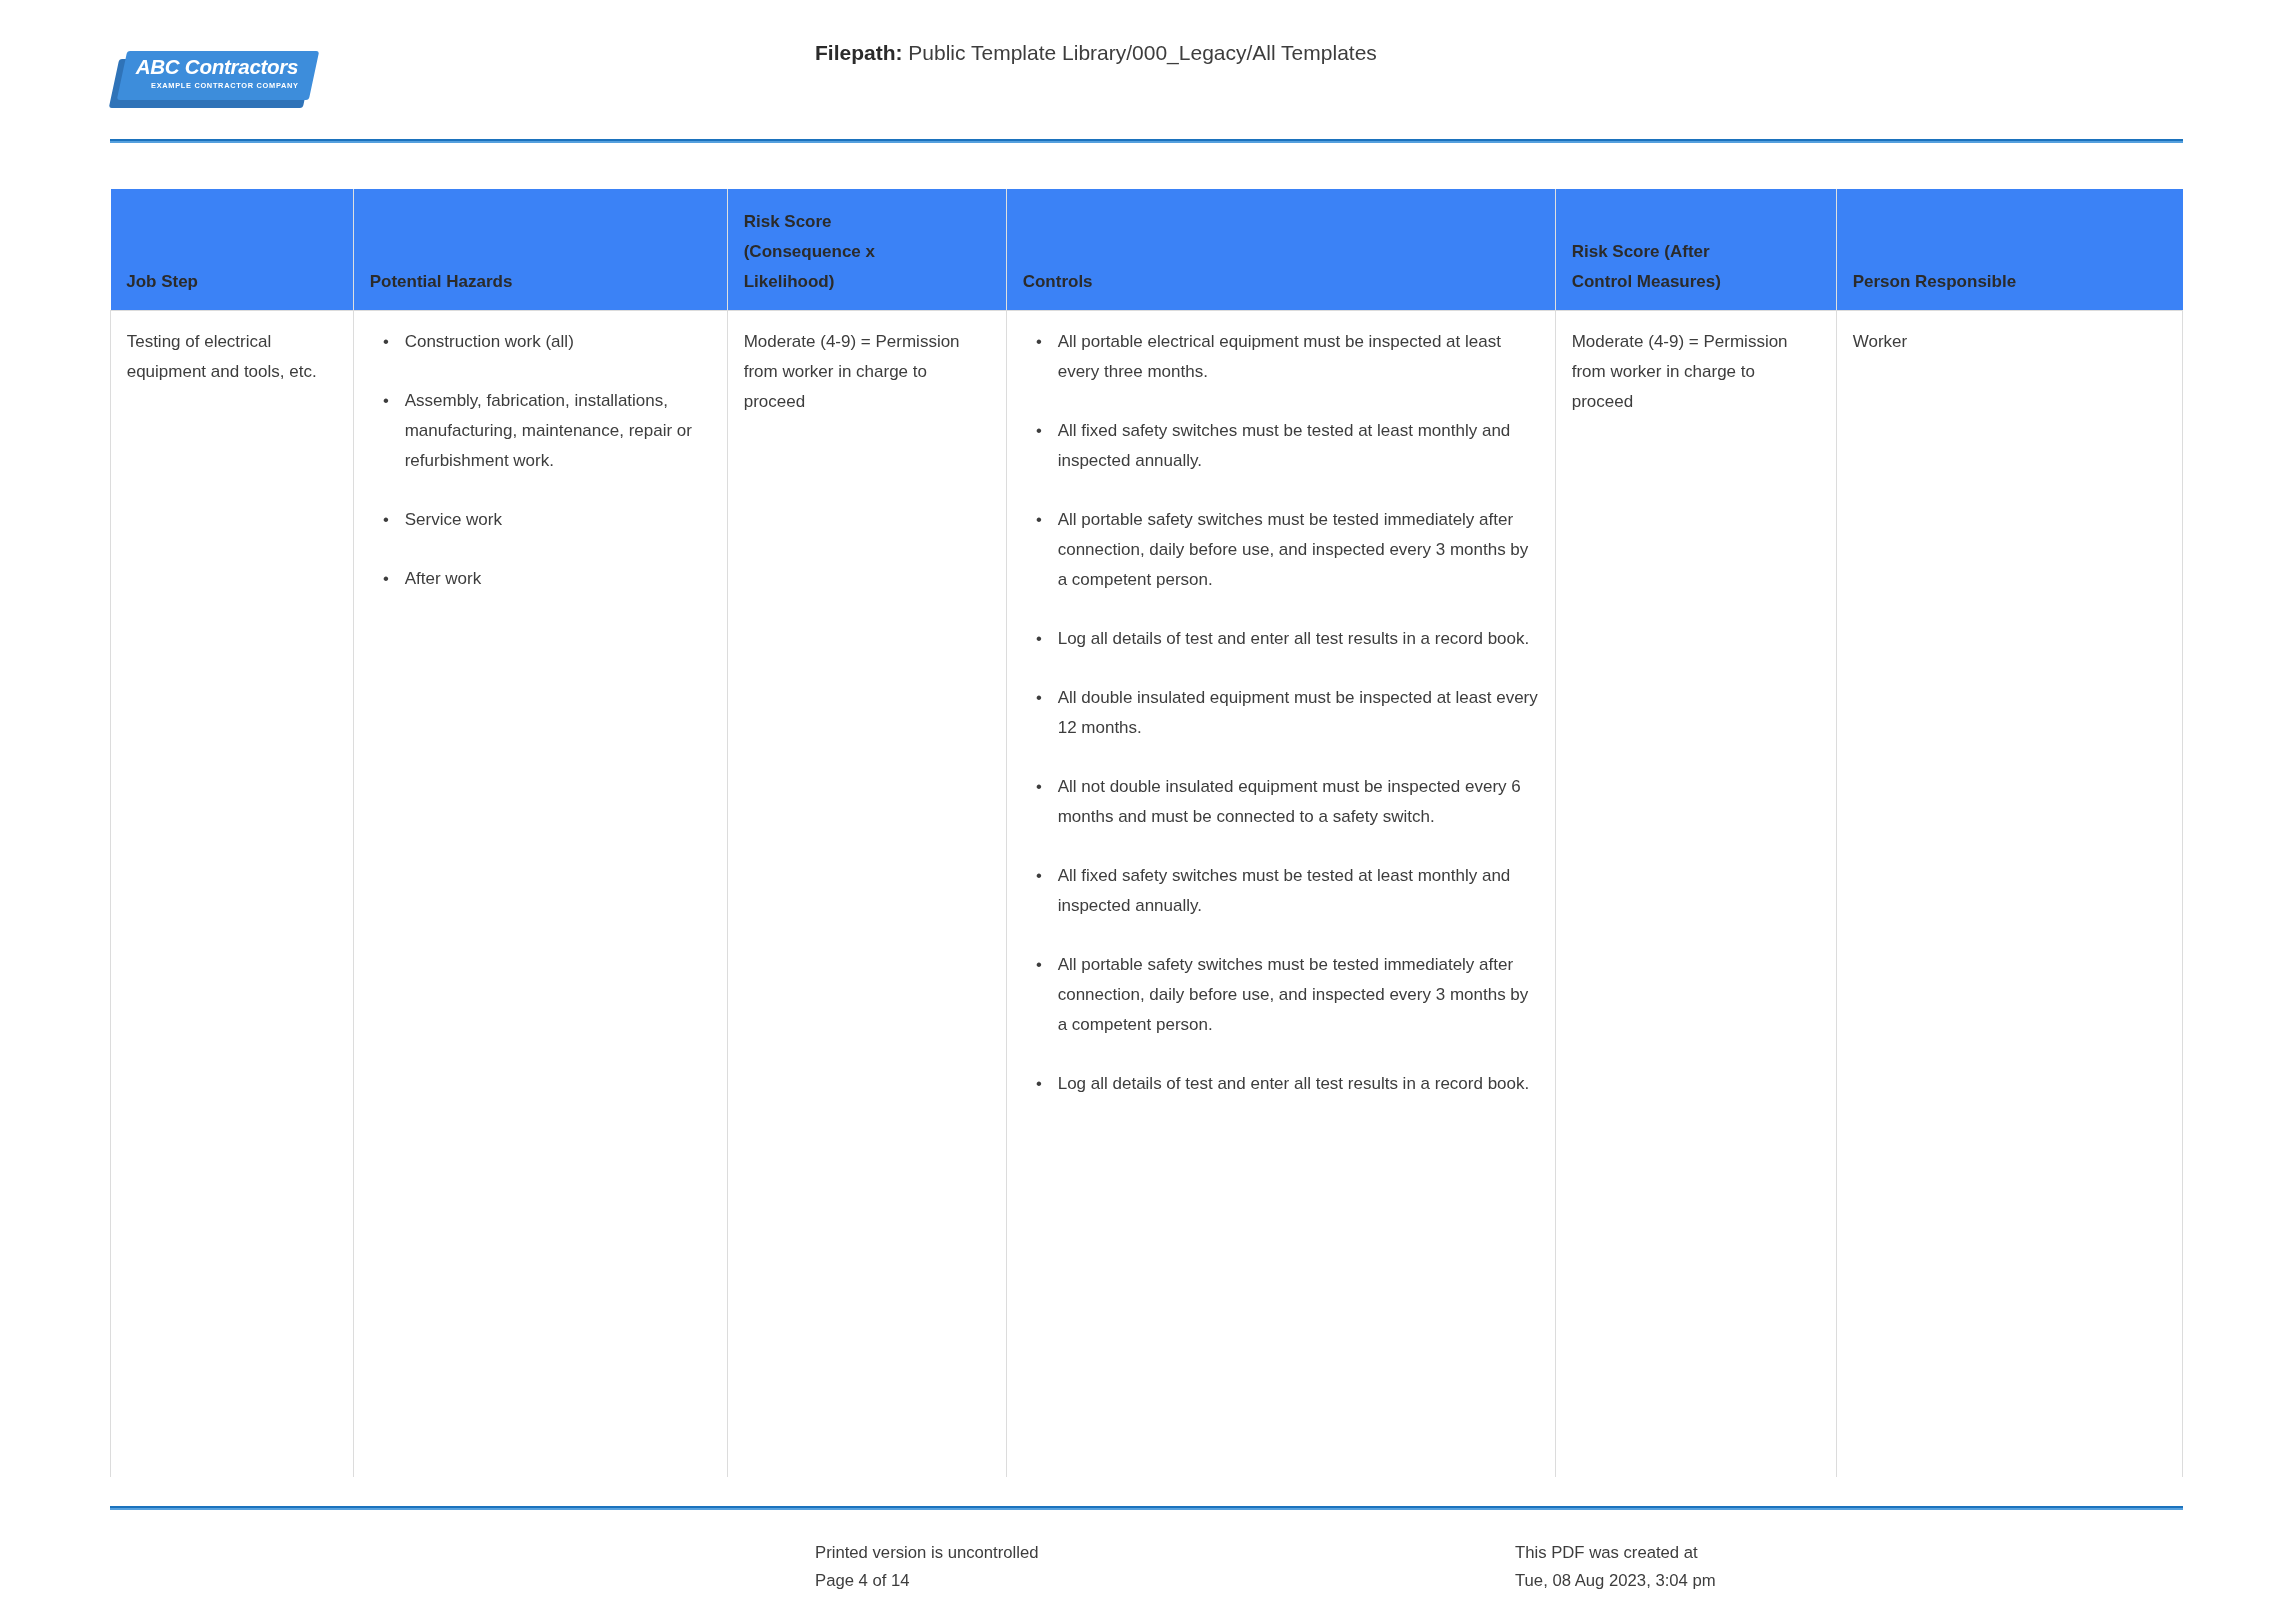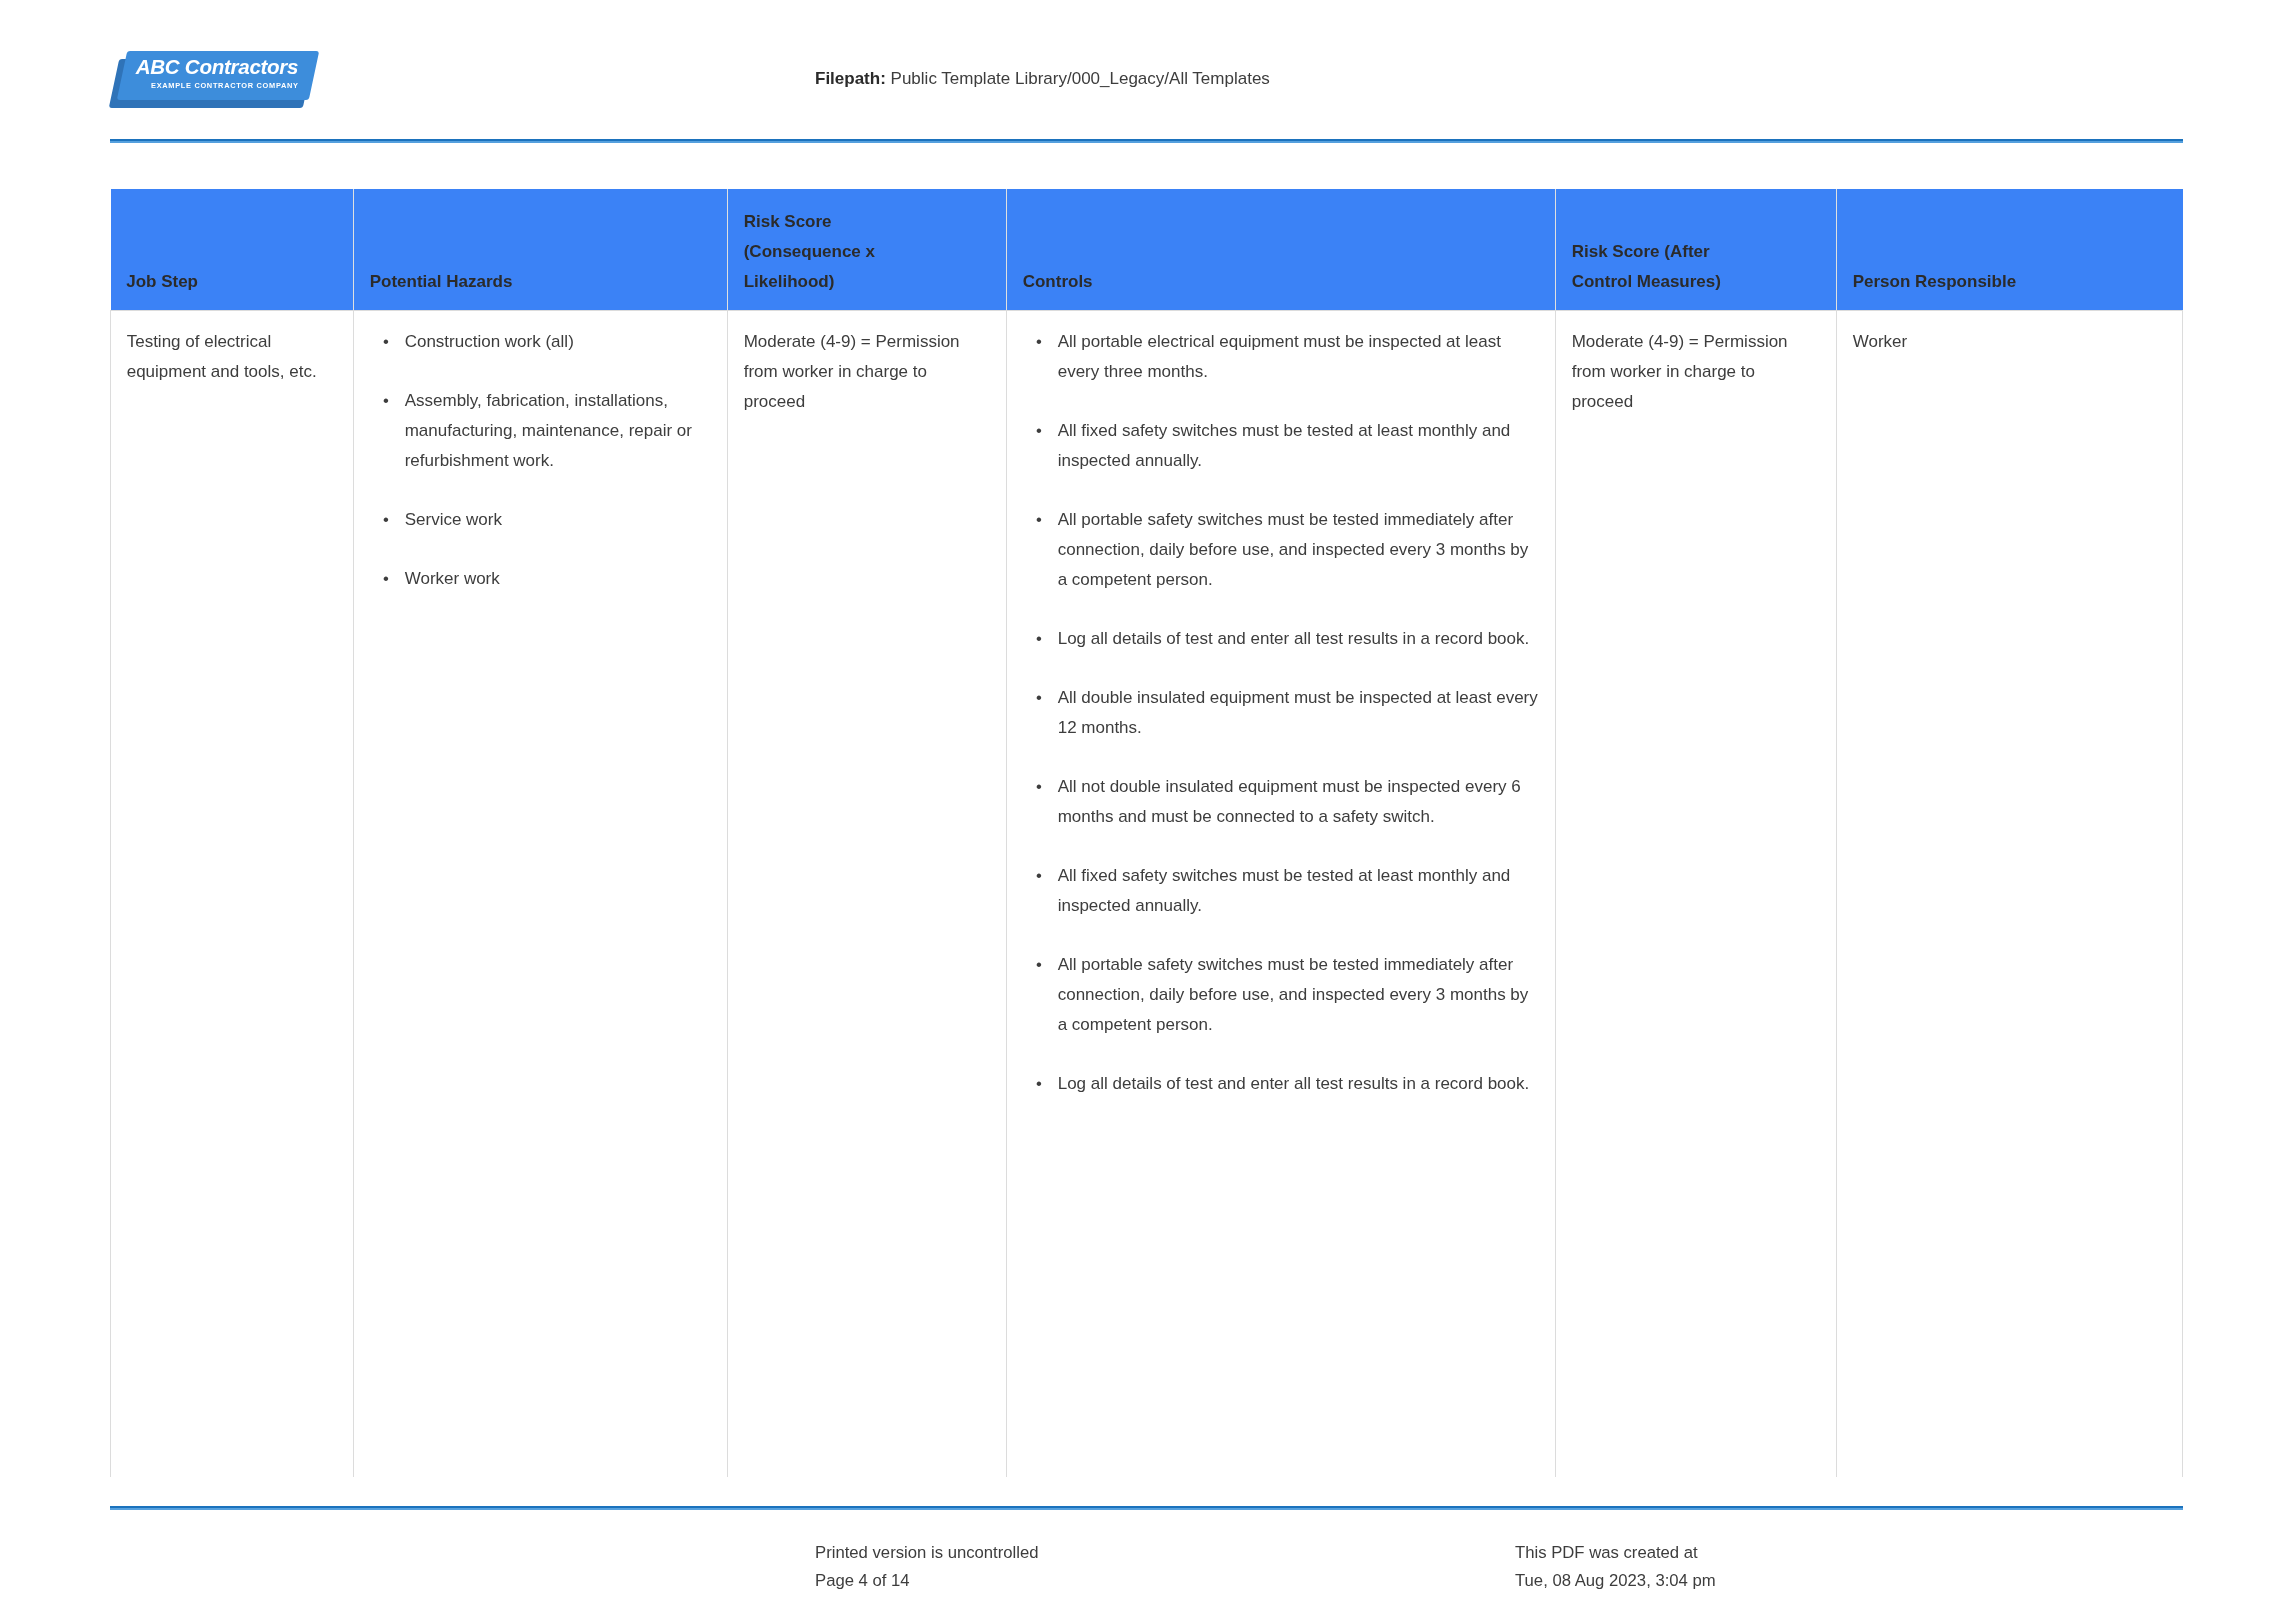--- a/index.html
+++ b/index.html
@@ -63,24 +63,23 @@
     color: #ffffff;
     font-weight: bold;
     font-size: 7.4px;
     letter-spacing: 0.7px;
     white-space: nowrap;
   }
 
   .header-filepath {
     position: absolute;
     left: 815px; top: 41px;
-    font-size: 17px;
-    color: #3d3d3d;
-    white-space: nowrap;
-    margin-top: 28px;
+    font-size: 21px;
+    color: #3d3d3d;
+    white-space: nowrap;
   }
   .header-meta {
     position: absolute;
     left: 1520px; top: 41px;
     font-size: 17px;
     color: #3d3d3d;
     line-height: 27.4px;
     white-space: nowrap;
   }
   .lbl { font-weight: bold; color: #2b2b2b; }
@@ -240,21 +239,21 @@
 
       <td>
         <div class="cell-text">Testing of electrical equipment and tools, etc.</div>
       </td>
 
       <td>
         <ul class="cell-list">
           <li>Construction work (all)</li>
           <li>Assembly, fabrication, installations, manufacturing, maintenance, repair or refurbishment work.</li>
           <li>Service work</li>
-          <li>Worker work</li>
+          <li>After work</li>
         </ul>
       </td>
 
       <td>
         <div class="cell-text">Moderate (4-9) = Permission from worker in charge to proceed</div>
       </td>
 
       <td>
         <ul class="cell-list">
           <li>All portable electrical equipment must be inspected at least every three months.</li>

